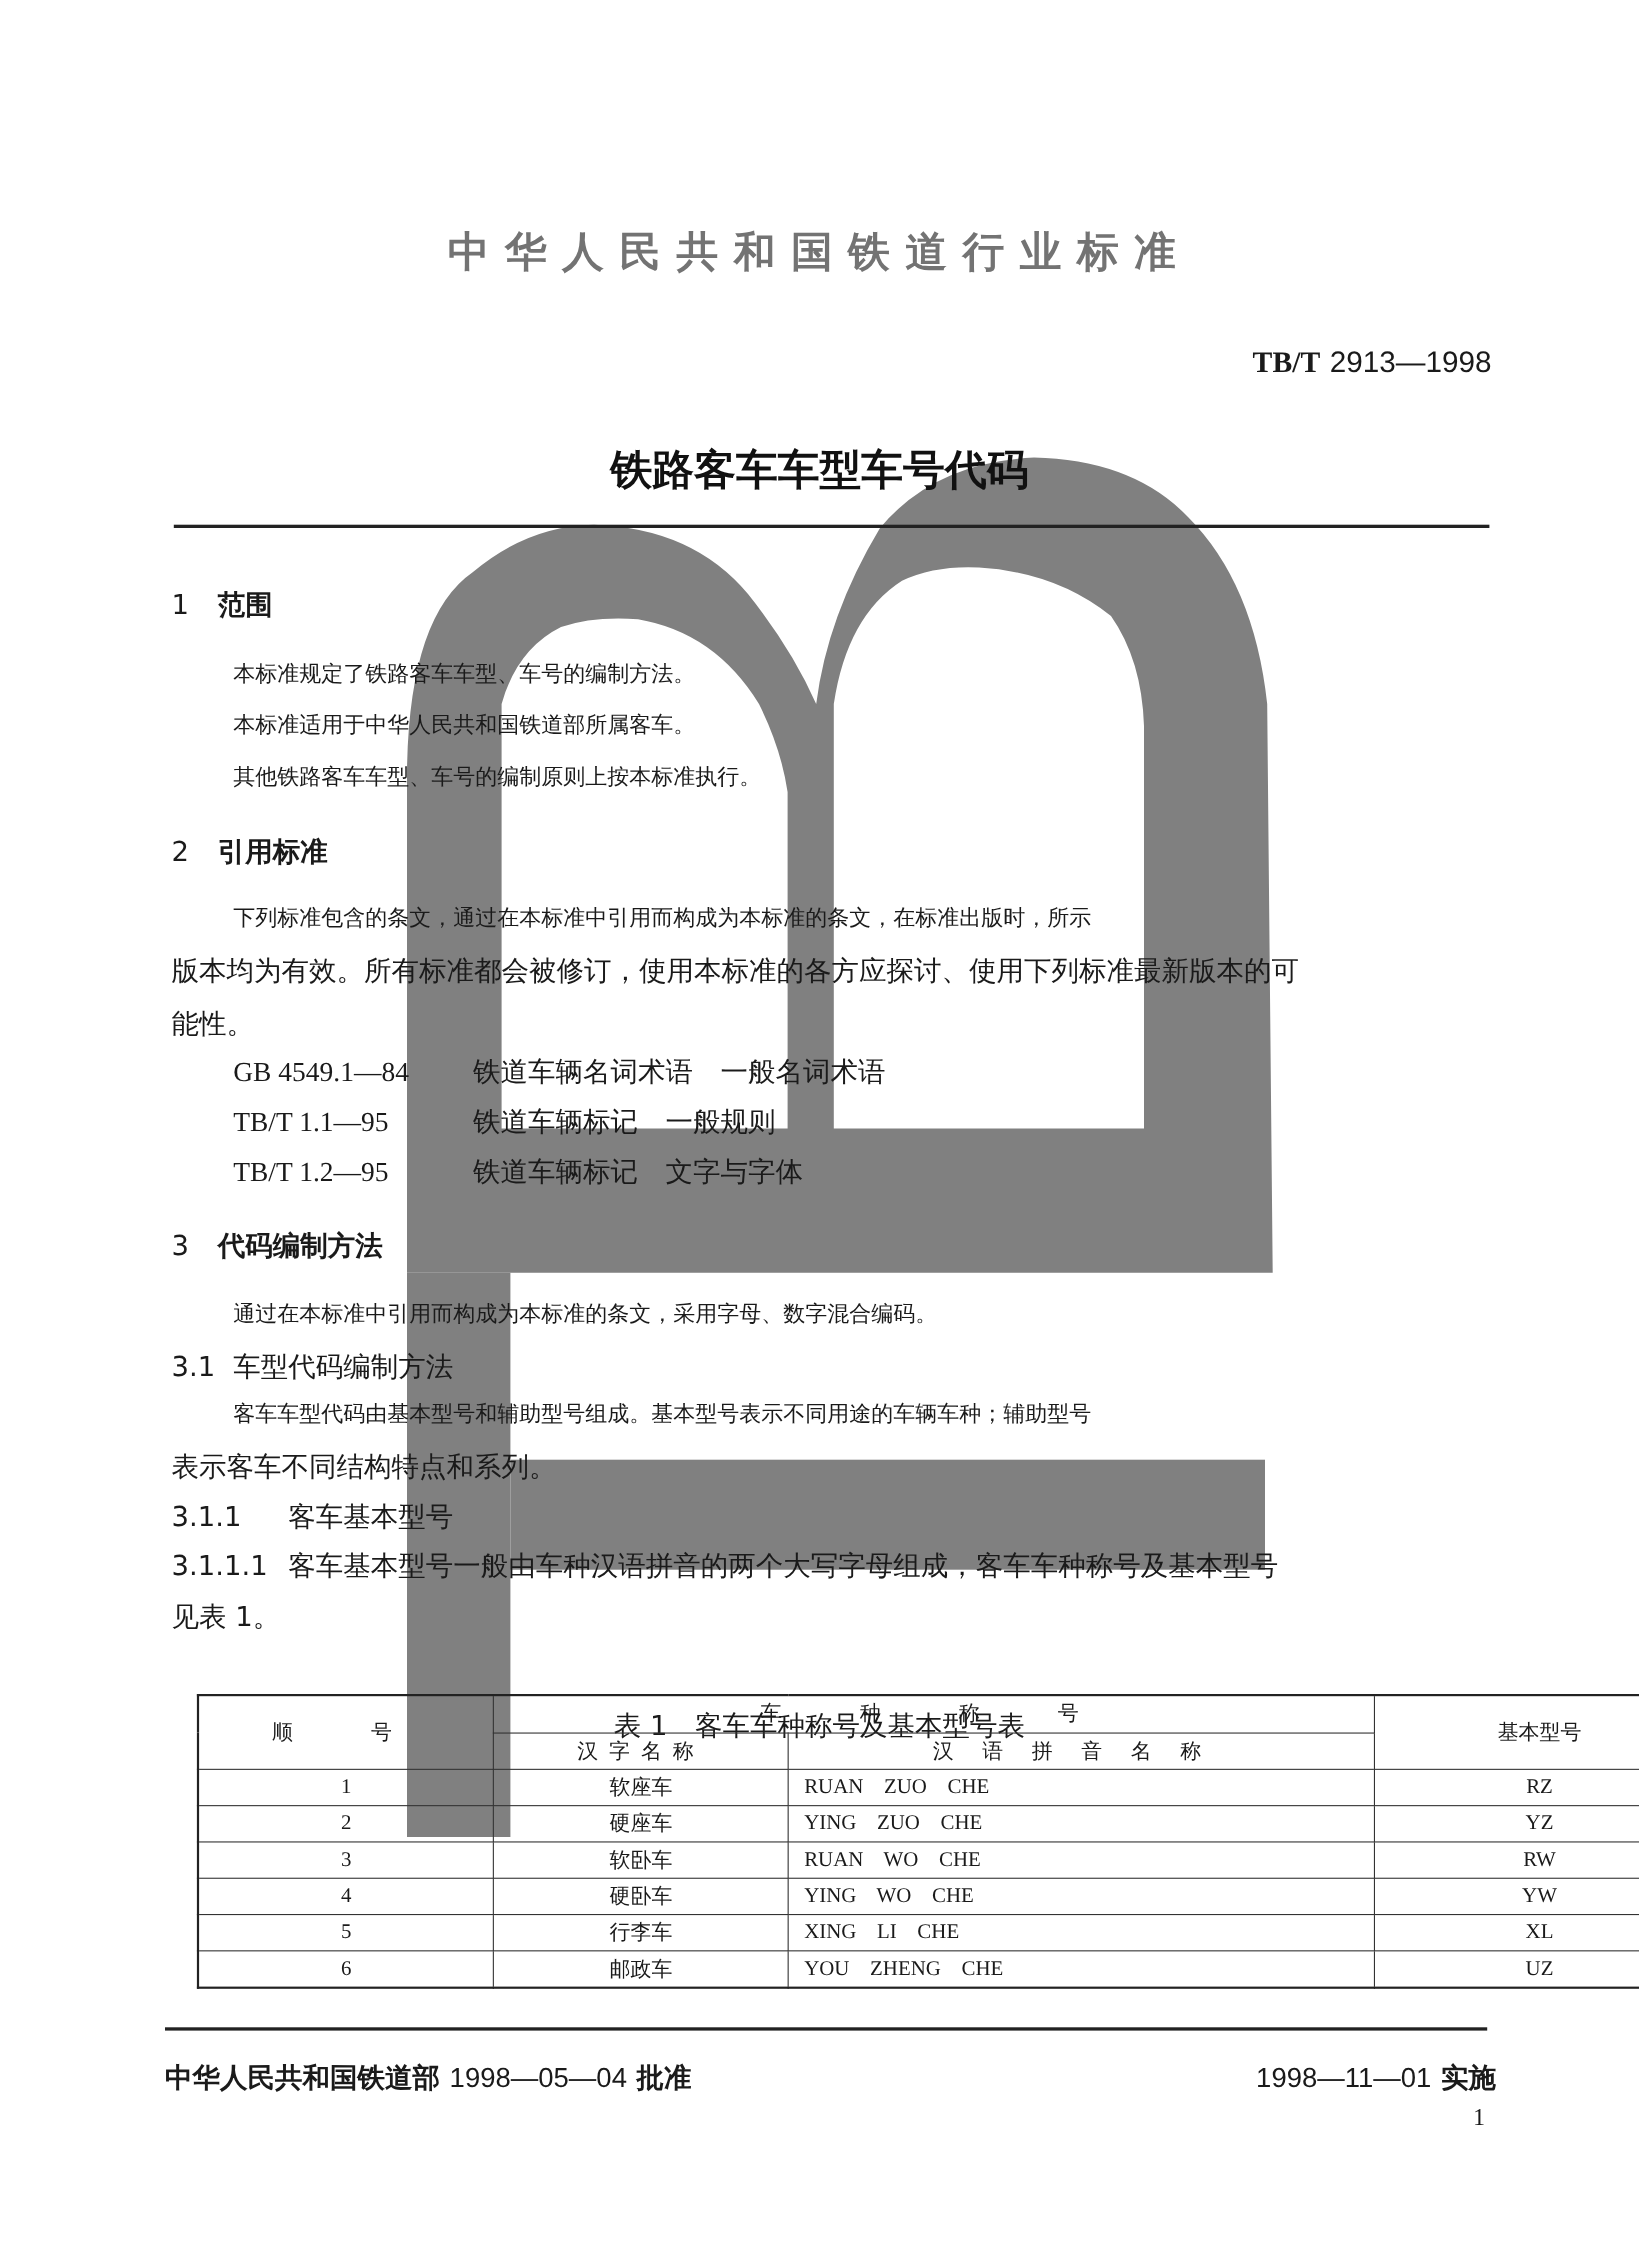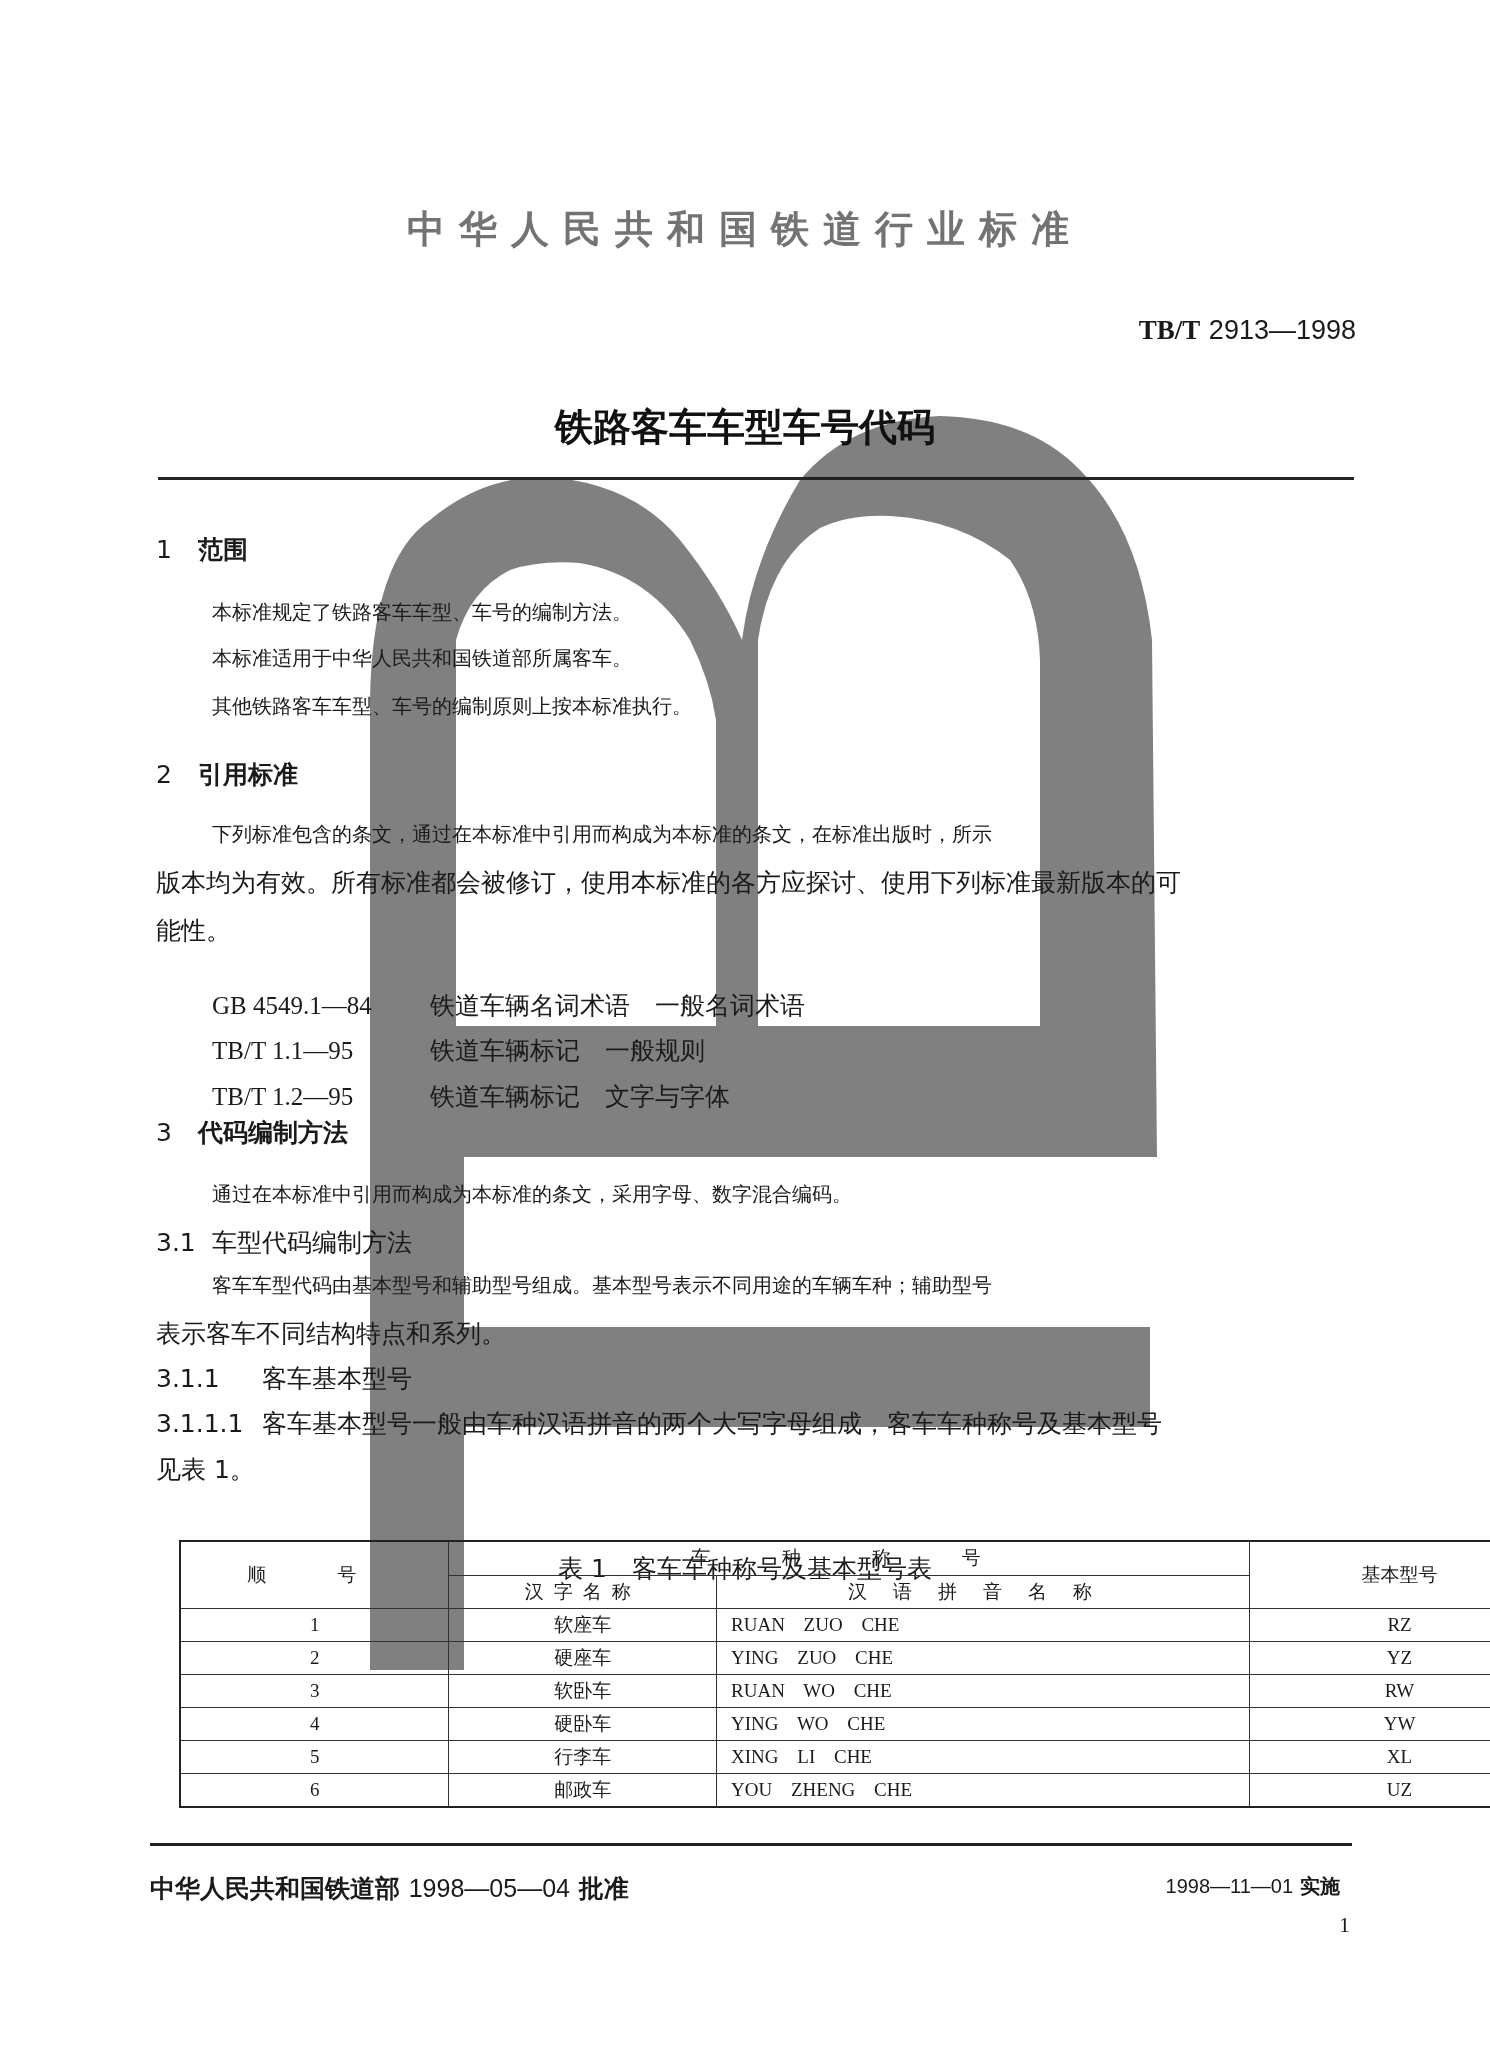--- a/index.html
+++ b/index.html
@@ -12,33 +12,33 @@
   .code b { font-family: "Liberation Serif", serif; font-weight: bold; }
   .code span.n { font-family: "Liberation Sans", sans-serif; }
   .doctitle { top: 408px; left: 0; width: 1490px; text-align: center; font-size: 38px; font-weight: bold; color: #111; }
   .rule { position: absolute; z-index: 1; left: 158px; width: 1196px; height: 3px; background: #222; }
   .h { font-size: 25px; font-weight: bold; left: 156px; }
   .h .num { font-weight: normal; display: inline-block; width: 42px; }
   .p { font-size: 20px; left: 212px; }
   .p0 { font-size: 25px; left: 156px; }
   .sub { font-size: 25px; left: 156px; }
   .sub .num { display: inline-block; }
-  .ref { font-size: 25px; left: 212px; margin-top: 31px; }
+  .ref { font-size: 25px; left: 212px; }
   .ref .c { font-family: "Liberation Serif", serif; display: inline-block; width: 218px; }
   .caption { top: 1556px; left: 0; width: 1490px; text-align: center; font-size: 25px; }
   table.tbl { position: absolute; z-index: 1; left: 179px; top: 1540px; width: 1372px;
               border-collapse: collapse; border: 2px solid #222; font-family: "Liberation Serif", "DejaVu Serif", serif; }
   table.tbl td { border: 1px solid #333; height: 32px; padding: 0; font-size: 19px; text-align: center; }
   table.tbl td.py { text-align: left; padding-left: 14px; word-spacing: 14px; }
   table.tbl td.sp { letter-spacing: 10px; }
   table.tbl td.sp2 { letter-spacing: 26px; }
   .foot-rule { position: absolute; left: 150px; width: 1202px; height: 3px; background: #222; top: 1843px; z-index: 1; }
   .foot-l { top: 1876px; left: 150px; font-size: 25px; font-weight: bold; }
   .foot-l .d { font-weight: normal; font-family: "Liberation Sans", sans-serif; }
-  .foot-r { top: 1876px; right: 150px; font-size: 20px; font-weight: bold; }
+  .foot-r { top: 1876px; right: 130px; font-size: 25px; font-weight: bold; }
   .foot-r .d { font-weight: normal; font-family: "Liberation Sans", sans-serif; }
   .pg { top: 1914px; right: 140px; font-size: 22px; font-family: "Liberation Serif", serif; }
 </style>
 </head>
 <body>
 
 <svg class="logo" viewBox="0 0 1490 2048" xmlns="http://www.w3.org/2000/svg">
   <g fill="#808080" fill-rule="evenodd">
 
     <path d="M370 1157 L370 700 Q372 560 430 520 Q480 478 540 477 Q630 480 680 540 Q720 590 742 640

